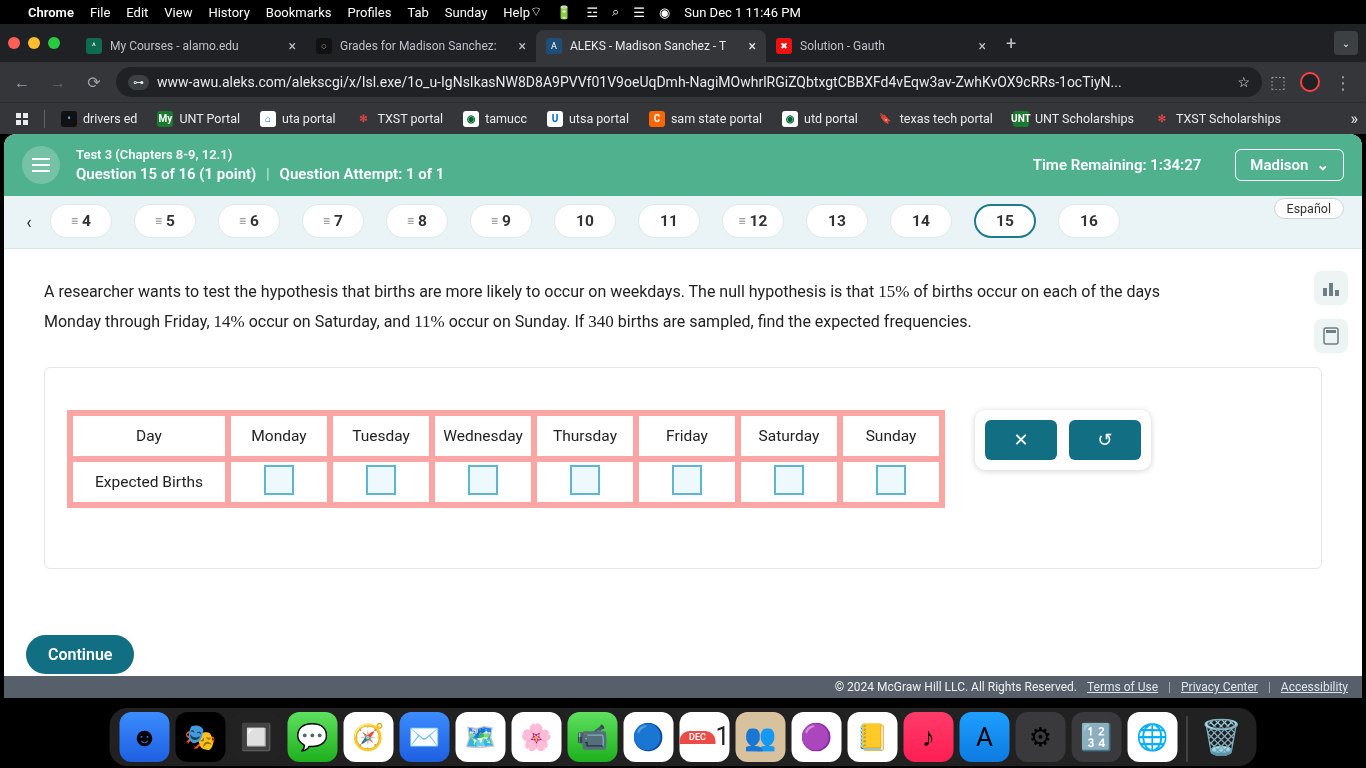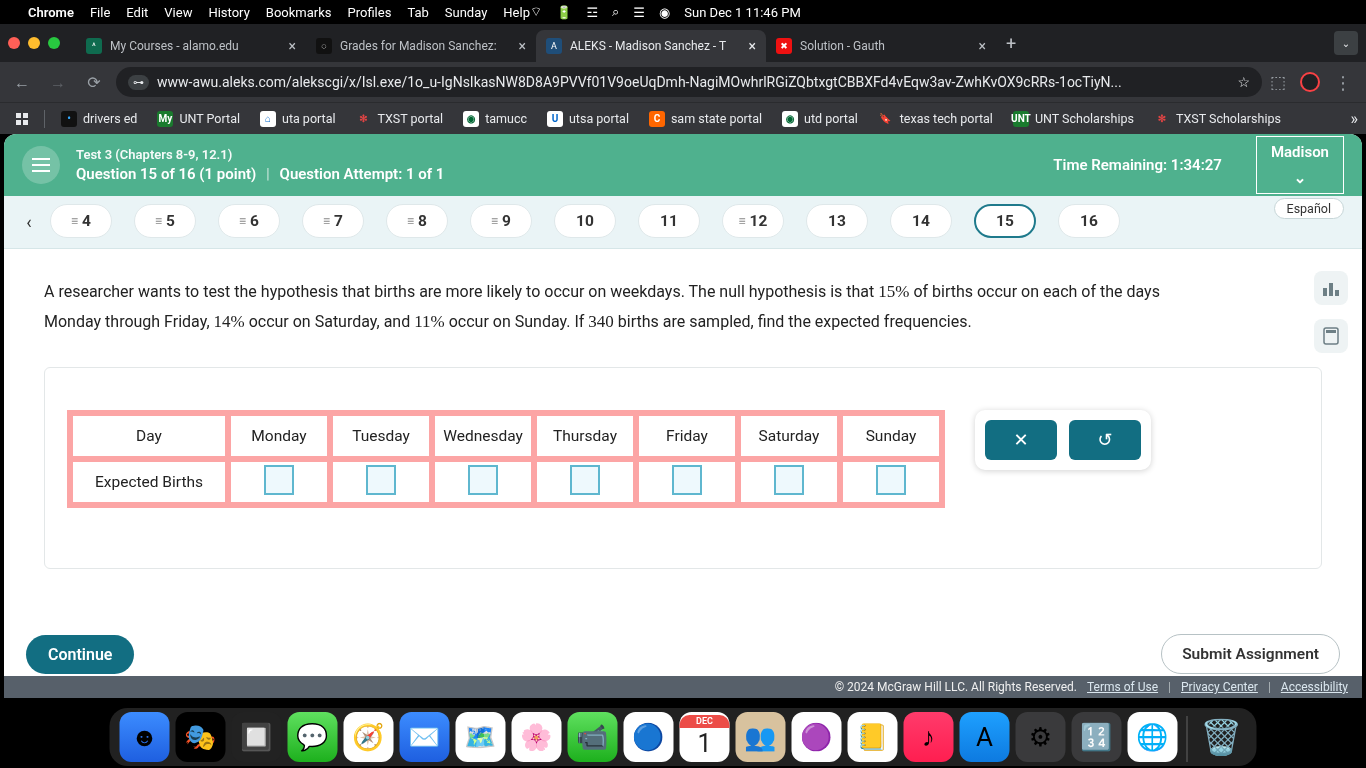--- a/index.html
+++ b/index.html
@@ -44,21 +44,21 @@
   
   .aleks { position: relative; height: calc(768px - 24px - 38px - 40px - 32px - 70px); background:#fff; border-radius:12px 12px 0 0; overflow:hidden; margin:0 4px; }
   .aleks-header { background:#4fb18e; color:#fff; height:62px; display:flex; align-items:center; padding:8px 18px; gap:16px; }
   .hamburger { width:38px; height:38px; border-radius:50%; background:rgba(255,255,255,0.22); display:flex; flex-direction:column; align-items:center; justify-content:center; gap:4px; }
   .hamburger span { width:18px; height:2px; background:#fff; }
   .hdr-text { flex:1; }
   .hdr-line1 { font-size:13px; font-weight:600; opacity:0.95; }
   .hdr-line2 { font-size:15px; font-weight:600; margin-top:3px; }
   .hdr-sep { opacity:0.6; margin:0 6px; }
   .time-r { font-size:15px; font-weight:600; }
-  .user-pill { border:1.5px solid #fff; border-radius:0; padding:6px 14px; font-size:15px; font-weight:600; display:flex; align-items:center; gap:8px; margin-left:18px;flex-direction:column; }
+  .user-pill { border:1.5px solid #fff; border-radius:6px; padding:6px 14px; font-size:15px; font-weight:600; display:flex; align-items:center; gap:8px; margin-left:18px; }
 
   .qnav-wrap { background:#eaf4f6; padding:8px 14px 10px; display:flex; align-items:center; gap:10px; position:relative; border-bottom:1px solid #d6e6e8; }
   .qnav-prev { width:22px; text-align:center; color:#333; font-size:18px; }
   .qnav-pills { display:flex; gap:22px; flex:1; align-items:center; }
   .qpill { min-width:62px; height:34px; background:#fff; border:1px solid #dfe8ea; border-radius:20px; display:flex; align-items:center; justify-content:center; gap:5px; font-weight:700; color:#333; font-size:15.5px; }
   .qpill.current { border:2.5px solid #1f7a8c; }
   .qpill .eq { color:#888; font-size:12px; letter-spacing:-1px; }
   .lang-pill { position:absolute; right:18px; top:2px; background:#fff; border:1px solid #c7d6d8; border-radius:14px; padding:2px 12px; font-size:12.5px; color:#333; }
 
   .qbody { padding:28px 40px 10px 40px; position:relative; }
@@ -84,21 +84,21 @@
 
   .copyright { position:absolute; bottom:0; left:0; right:0; height:22px; background:#57606a; color:#f0f0f0; font-size:12px; display:flex; align-items:center; justify-content:flex-end; gap:10px; padding:0 14px; }
   .copyright a { color:#dbe7ef; text-decoration:underline; }
   .copyright .sep { color:#aeb6ba; }
 
   
   .dock-wrap { position:absolute; bottom:2px; left:50%; transform:translateX(-50%); }
   .dock { background:rgba(60,60,60,0.55); border-radius:18px; padding:4px 10px; display:flex; gap:6px; align-items:flex-end; }
   .dock-item { width:50px; height:50px; border-radius:12px; display:flex; align-items:center; justify-content:center; font-size:26px; position:relative; }
   .dock-sep { width:1px; height:46px; background:rgba(255,255,255,0.3); margin:0 3px; }
-  .cal-ic { flex-direction:column; background:#fff; }
+  .cal-ic { flex-direction:row; background:#fff; }
   .cal-top { background:#ec4c47; color:#fff; font-size:9px; width:100%; text-align:center; border-radius:10px 10px 0 0; line-height:13px; font-weight:600; }
   .cal-num { color:#222; font-size:25px; font-weight:400; line-height:32px; }
 </style>
 </head>
 <body>
 
 <div class="menubar">
   <div class="menubar-left">
     <span class="apple-logo"></span>
     <span class="bold">Chrome</span>
@@ -354,21 +354,20 @@
         </table>
       <div class="ctrl-box">
         <div class="ctrl-btn">✕</div>
         <div class="ctrl-btn">↺</div>
       </div>
     </div>
   </div>
 
   <div class="footer-bar">
     <div class="continue-btn">Continue</div>
-    <div class="submit-btn">Submit Assignment</div>
   </div>
 
   <div class="copyright">
     <span>© 2024 McGraw Hill LLC. All Rights Reserved.</span>
     <a>Terms of Use</a>
       <span class="sep">|</span>
     <a>Privacy Center</a>
       <span class="sep">|</span>
     <a>Accessibility</a>
   </div>

